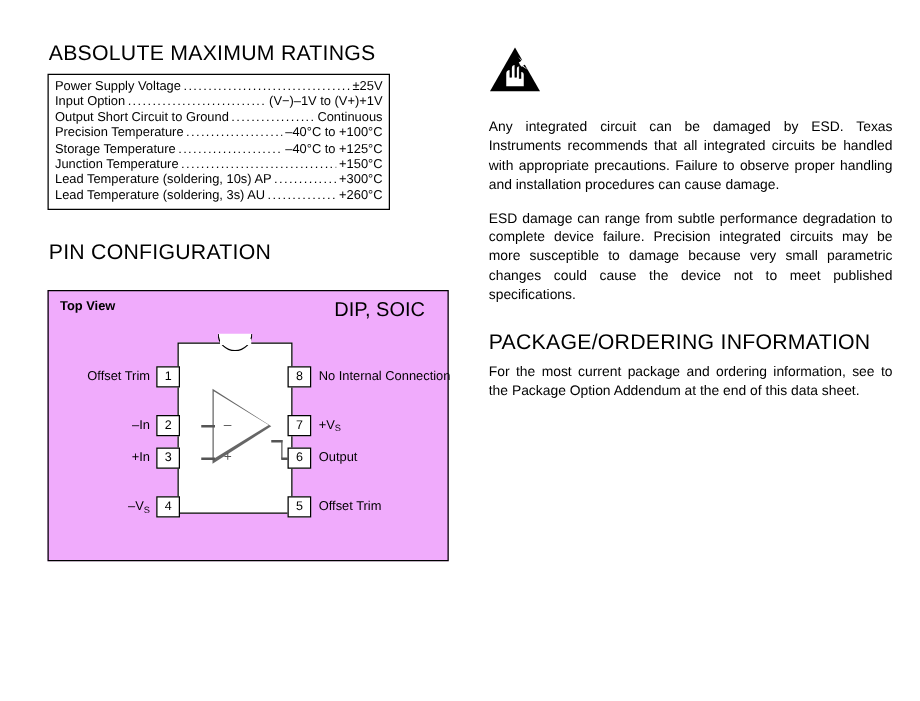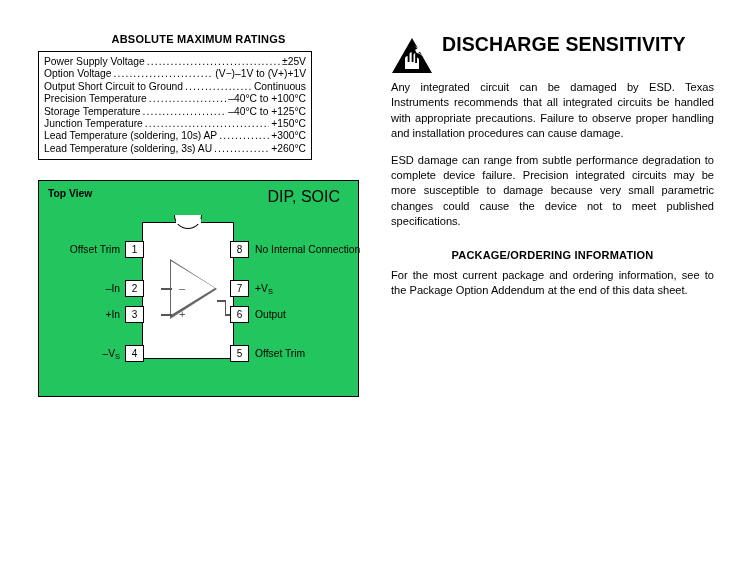--- a/index.html
+++ b/index.html
@@ -9,25 +9,24 @@
     height: 561px;
     background: #ffffff;
     font-family: "Liberation Sans", sans-serif;
     color: #000000;
     position: relative;
     overflow: hidden;
   }
 
   
   .section-heading {
-    font-size: 11px;
-    font-weight: bold;
+    font-size: 17px;
+    font-weight: normal;
     letter-spacing: 0.2px;
     white-space: nowrap;
-    text-align: center;
   }
 
   
   #left-col { position: absolute; left: 38px; top: 33px; width: 320px; }
 
   #amr-heading { margin: 0 0 6px 1px; }
 
   #amr-table {
     border: 1.6px solid #000;
     padding: 4px 4px 4px 4px;
@@ -56,21 +55,21 @@
   .amr-value { flex: 0 0 auto; text-align: right; }
 
   
   #pinconf-heading { margin: 24px 0 6px 1px; }
 
   #pinconf-box {
     position: relative;
     width: 321px;
     height: 217px;
     border: 1.6px solid #000;
-    background: #22c55e;
+    background: #f0abfc;
     margin-top: 20px;
   }
   #top-view-label {
     position: absolute; left: 9px; top: 7px;
     font-size: 10.3px; font-weight: bold;
   }
   #pkg-type-label {
     position: absolute; right: 18px; top: 7px;
     font-size: 16px; font-weight: normal;
   }
@@ -173,21 +172,21 @@
   <div id="amr-heading" class="section-heading">ABSOLUTE MAXIMUM RATINGS</div>
 
   <div id="amr-table">
 
   <div class="amr-row">
         <span class="amr-label">Power Supply Voltage</span>
         <span class="amr-leader">..........................................................................................</span>
         <span class="amr-value">±25V</span>
       </div>
       <div class="amr-row">
-        <span class="amr-label">Option Voltage</span>
+        <span class="amr-label">Input Option</span>
         <span class="amr-leader">..........................................................................................</span>
         <span class="amr-value">(V−)–1V to (V+)+1V</span>
       </div>
       <div class="amr-row">
         <span class="amr-label">Output Short Circuit to Ground</span>
         <span class="amr-leader">..........................................................................................</span>
         <span class="amr-value">Continuous</span>
       </div>
       <div class="amr-row">
         <span class="amr-label">Precision Temperature</span>
@@ -209,20 +208,21 @@
         <span class="amr-leader">..........................................................................................</span>
         <span class="amr-value">+300°C</span>
       </div>
       <div class="amr-row">
         <span class="amr-label">Lead Temperature (soldering, 3s) AU</span>
         <span class="amr-leader">..........................................................................................</span>
         <span class="amr-value">+260°C</span>
       </div>
     </div>
 
+  <div id="pinconf-heading" class="section-heading">PIN CONFIGURATION</div>
 
   <div id="pinconf-box">
 
     <div id="top-view-label">Top View</div>
     <div id="pkg-type-label">DIP, SOIC</div>
 
     <div id="pkg-body"></div>
     <div id="pkg-notch"></div>
     <div id="pkg-notch-mask"></div>
 
@@ -271,24 +271,23 @@
         <path d="M14 33 L14 23 Q14 20 17 20 L17 26 L18.5 26 L18.5 18.5 Q18.5 16 21 16 L21 26 L22.5 26 L22.5 19 Q22.5 16.8 24.5 17.2 L24.5 27 L26 27 L26 21.5 Q28 21.5 28 24 L28 33 Z" fill="#ffffff"></path>
 
         <rect x="24" y="14" width="11" height="4" fill="#ffffff" transform="rotate(-32 24 14)"></rect>
 
         <polygon points="23.5,9.5 30,15 26.5,15.5 31.5,20 24.5,15.5 28,14.8" fill="#ffffff"></polygon>
 
         <path d="M17 20 L17 26 M21 16 L21 26 M24.5 17.2 L24.5 27" stroke="#000000" stroke-width="0.7" fill="none"></path>
       </svg>
     </span>
     <div id="esd-title">
-      <div>DISCHARGE SENSITIVITY</div>
     </div>
   </div>
 
-  <p class="body-para" style="">Any integrated circuit can be damaged by ESD. Texas Instruments recommends that all integrated circuits be handled with appropriate precautions. Failure to observe proper handling and installation procedures can cause damage.</p>
+  <p class="body-para" style="margin-top:14px;">Any integrated circuit can be damaged by ESD. Texas Instruments recommends that all integrated circuits be handled with appropriate precautions. Failure to observe proper handling and installation procedures can cause damage.</p>
 
   <p class="body-para">ESD damage can range from subtle performance degradation to complete device failure. Precision integrated circuits may be more susceptible to damage because very small parametric changes could cause the device not to meet published specifications.</p>
 
   <div id="pkg-order-heading" class="section-heading">PACKAGE/ORDERING INFORMATION</div>
 
   <p class="body-para">For the most current package and ordering information, see to the Package Option Addendum at the end of this data sheet.</p>
 </div>
 
 </body></html>

